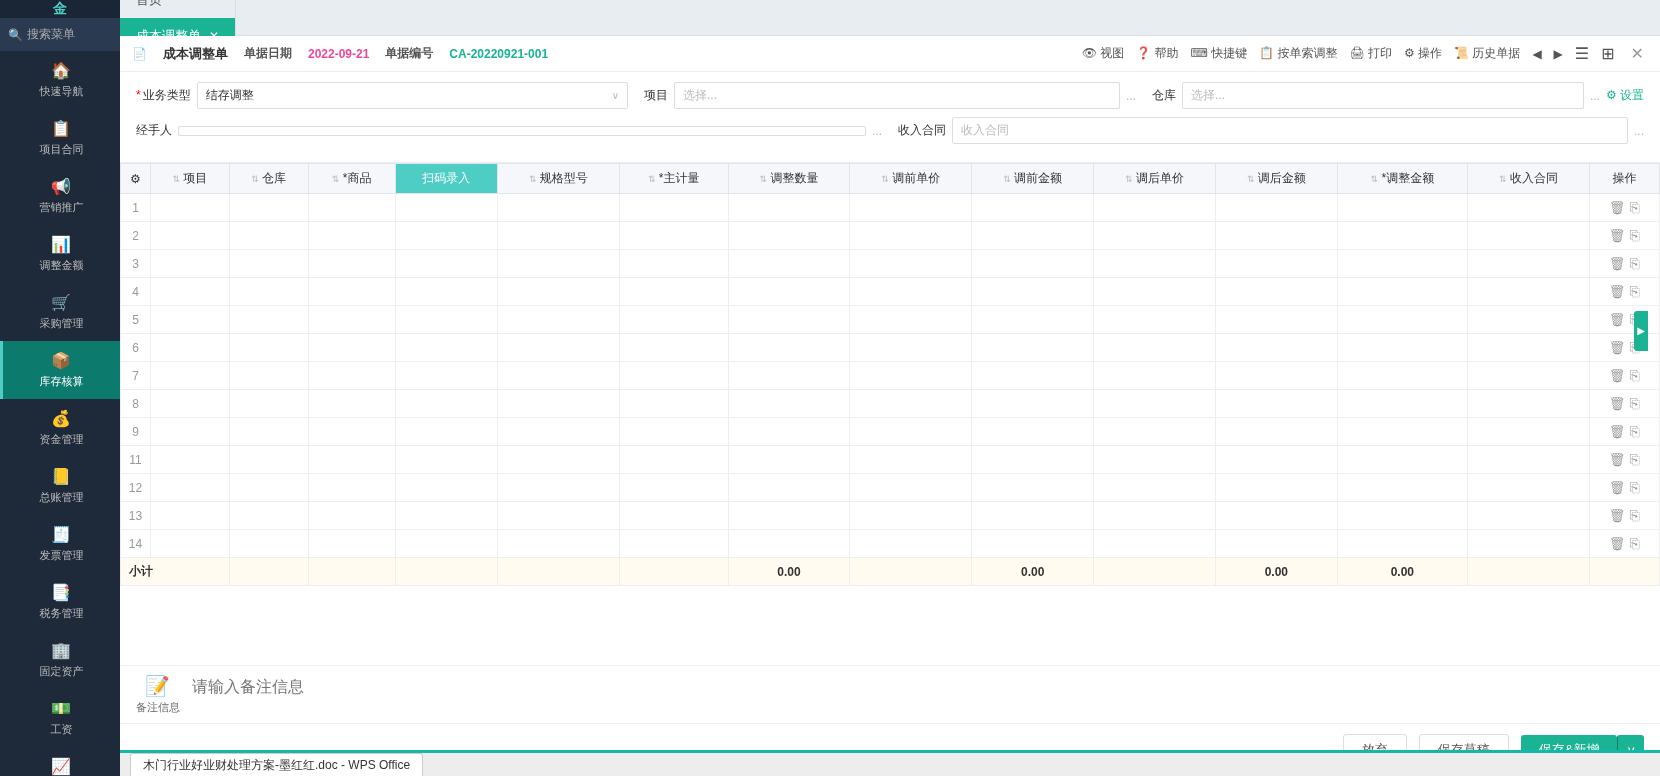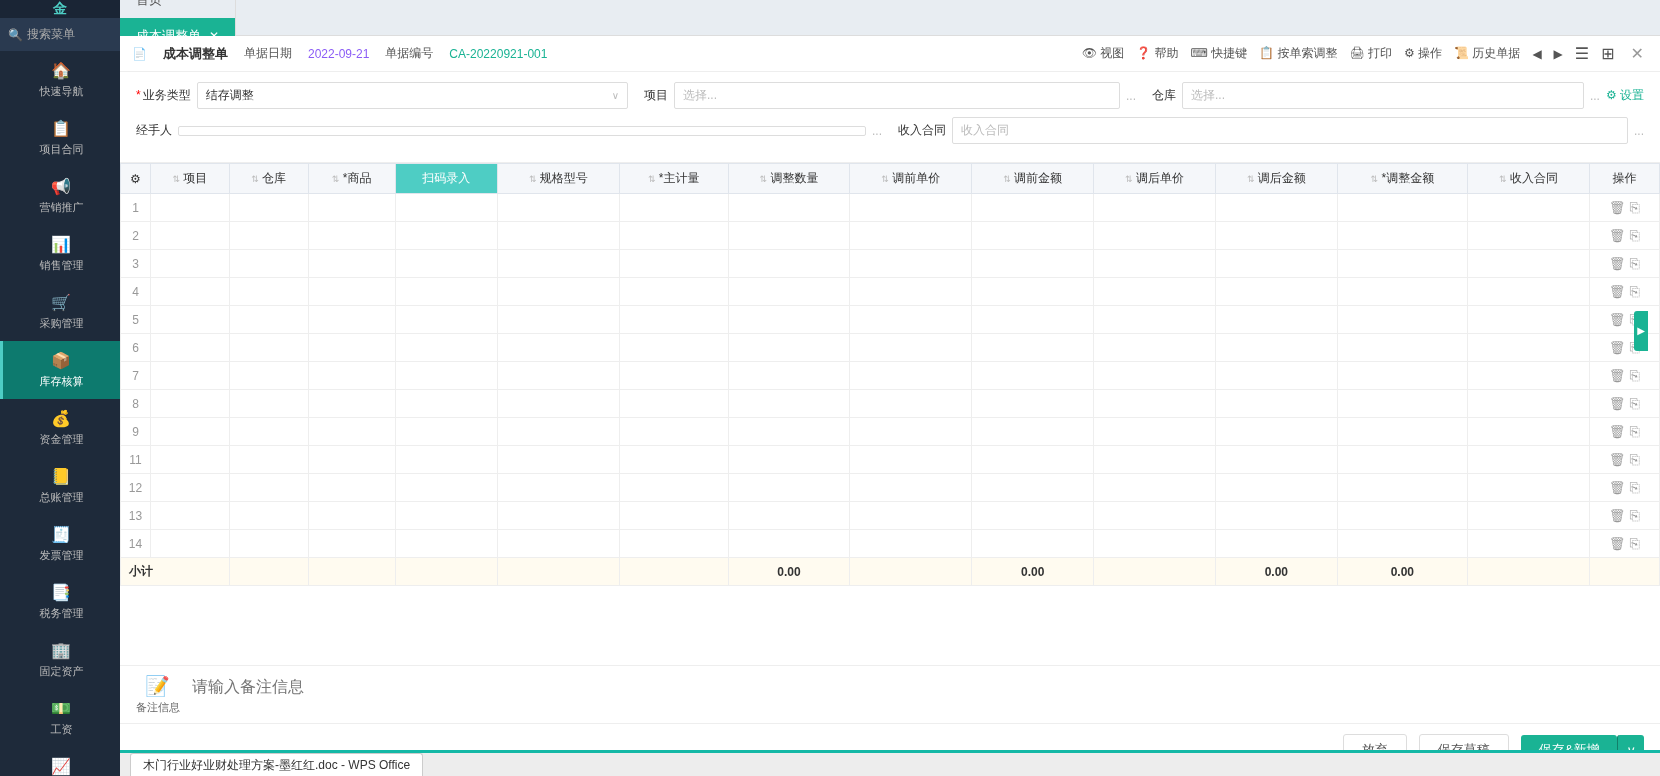--- a/index.html
+++ b/index.html
@@ -23,21 +23,21 @@
     .tab.active { background: #1ab394; color: #fff; }
     .tab .close-btn { margin-left: 8px; font-size: 12px; cursor: pointer; }
 
     
     .content { flex: 1; background: #fff; overflow: hidden; display: flex; flex-direction: column; position: relative; }
 
     
     .header-bar { display: flex; align-items: center; padding: 8px 12px; border-bottom: 1px solid #eee; gap: 16px; flex-shrink: 0; }
     .header-title { font-size: 13px; font-weight: bold; color: #333; }
     .header-meta { display: flex; align-items: center; gap: 16px; font-size: 12px; color: #555; }
-    .header-meta span { display: flex; align-items: center; gap: 4px; }
+    .header-meta span { display: flex; align-items: center; gap: 4px; font-weight: bold; }
     .header-actions { margin-left: auto; display: flex; align-items: center; gap: 12px; font-size: 12px; color: #555; }
     .header-actions span { cursor: pointer; display: flex; align-items: center; gap: 2px; }
     .close-x { cursor: pointer; font-size: 16px; color: #999; padding: 0 4px; }
 
     
     .form-area { padding: 10px 16px; border-bottom: 1px solid #eee; flex-shrink: 0; }
     .form-row { display: flex; align-items: center; margin-bottom: 8px; gap: 16px; }
     .form-field { display: flex; align-items: center; gap: 6px; flex: 1; }
     .form-label { color: #333; white-space: nowrap; font-size: 12px; }
     .form-label.required::before { content: "*"; color: red; margin-right: 2px; }
@@ -111,21 +111,21 @@
       <div class="sidebar-item">
         <span class="icon">📋</span>
         <span>项目合同</span>
       </div>
       <div class="sidebar-item">
         <span class="icon">📢</span>
         <span>营销推广</span>
       </div>
       <div class="sidebar-item">
         <span class="icon">📊</span>
-        <span>销售管理</span>
+        <span>调整金额</span>
       </div>
       <div class="sidebar-item">
         <span class="icon">🛒</span>
         <span>采购管理</span>
       </div>
       <div class="sidebar-item active">
         <span class="icon">📦</span>
         <span>库存核算</span>
       </div>
       <div class="sidebar-item">
@@ -173,21 +173,21 @@
       </div>
   </div>
 
   <div class="content">
 
     <div class="header-bar">
       <span style="color:#1ab394;">📄</span>
       <span class="header-title">成本调整单</span>
       <div class="header-meta">
         <span>单据日期</span>
-        <span style="color:#8b5cf6;">2022-09-21</span>
+        <span style="color:#ec4899;">2022-09-21</span>
         <span>单据编号</span>
         <span style="color:#1ab394;">CA-20220921-001</span>
       </div>
       <div class="header-actions">
         <span>👁 视图</span>
         <span>❓ 帮助</span>
         <span>⌨ 快捷键</span>
         <span>📋 按单索调整</span>
         <span>🖨 打印</span>
         <span>⚙ 操作</span>

